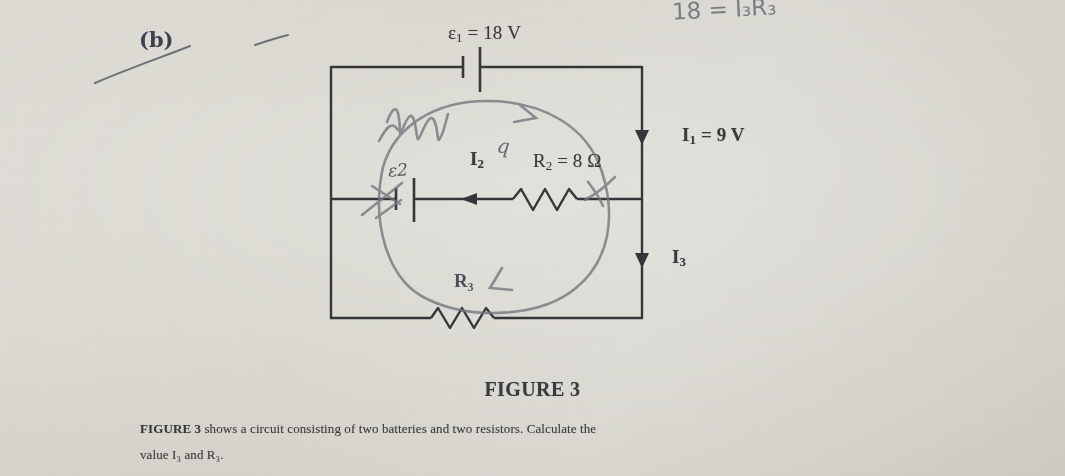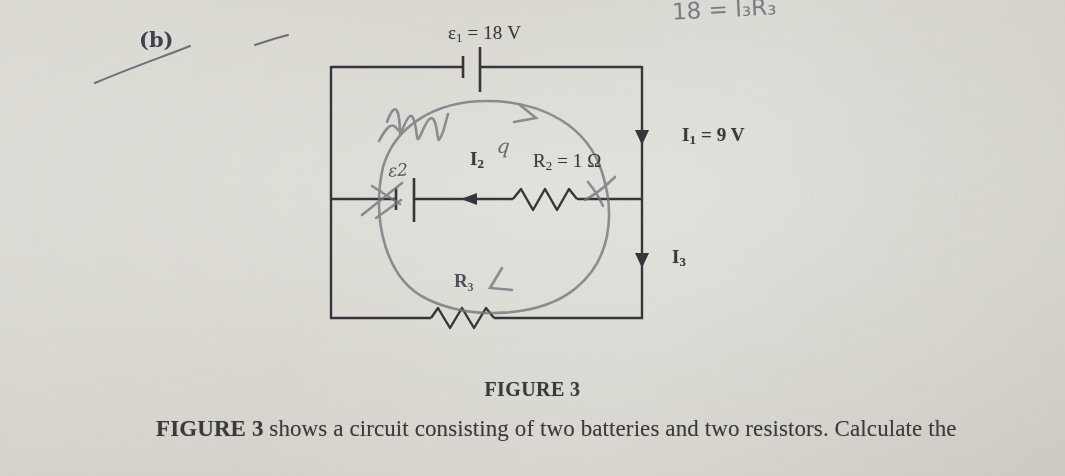--- a/index.html
+++ b/index.html
@@ -68,23 +68,22 @@
     left: 0; top: 378px;
     width: 1065px;
     text-align: center;
     font-size: 20px;
     font-weight: bold;
     letter-spacing: 0.4px;
   }
   .body-text {
     left: 140px; top: 416px;
     width: 830px;
-    font-size: 23px;
+    font-size: 13px;
     line-height: 26px;
-    margin-left: 16px;
   }
   .body-text b { font-weight: bold; }
 
   sub {
     font-size: 0.68em;
     vertical-align: -0.22em;
   }
 
   
   .hand {
@@ -212,28 +211,29 @@
   <span>I</span><sub>1</sub>
   <span>= 9 V</span>
 </div>
 
 <div class="abs printed lbl-i2">
   <span>I</span><sub>2</sub>
 </div>
 
 <div class="abs printed lbl-r2">
   <span>R</span><sub>2</sub>
-  <span>= 1 Ω</span>
+  <span>= 8 Ω</span>
 </div>
 
 <div class="abs printed lbl-i3">
   <span>I</span><sub>3</sub>
 </div>
 
 <div class="abs hand hw-eps2">ε2</div>
 <div class="abs hand hw-r3">R₃</div>
 <div class="abs hand hw-q">q</div>
 
 <div class="abs printed fig-caption">FIGURE 3</div>
 
 <div class="abs printed body-text">
   <b>FIGURE 3</b><span> shows a circuit consisting of two batteries and two resistors. Calculate the</span><br>
+  <span>value I₃ and R₃.</span>
 </div>
 
 </body></html>

